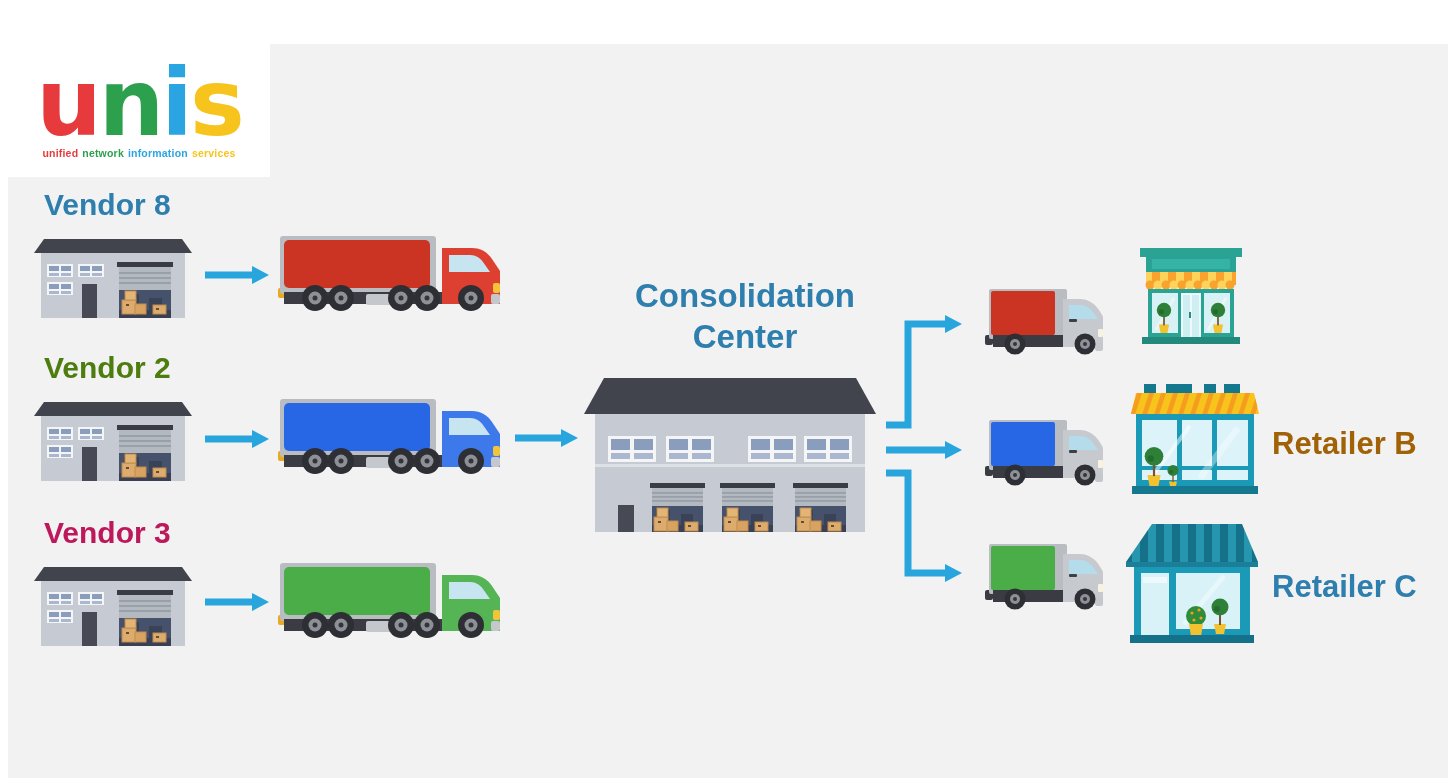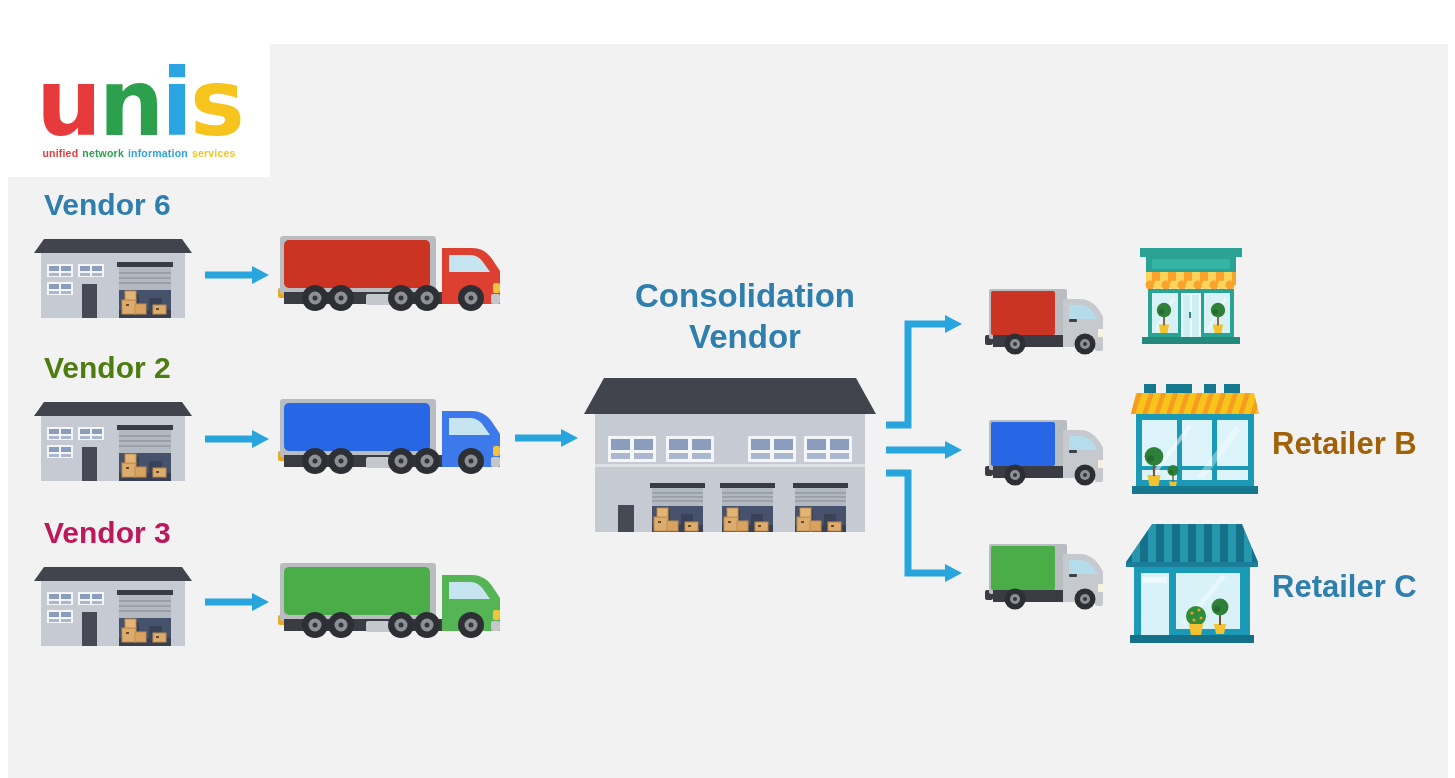--- a/index.html
+++ b/index.html
@@ -101,21 +101,21 @@
           <rect x="8" width="8" height="44" fill="#2596ae"></rect>
       </pattern>
     </defs>
   </svg>
 
   <div class="logo-box">
     <div class="logo-word"><span style="color: rgb(230, 58, 60);">u</span><span style="color: rgb(44, 160, 77);">n</span><span style="color: rgb(42, 165, 225);">i</span><span style="color: rgb(247, 196, 30);">s</span></div>
     <div class="logo-tagline"><span style="color: rgb(230, 58, 60);">unified</span><span style="color: rgb(44, 160, 77);">network</span><span style="color: rgb(42, 165, 225);">information</span><span style="color: rgb(247, 196, 30);">services</span></div>
   </div>
 
-  <div class="lbl vendor-lbl" style="left: 44px; top: 156px; color: rgb(46, 126, 174);">Vendor 6</div>
+  <div class="lbl vendor-lbl" style="left: 44px; top: 156px; color: rgb(46, 126, 174);">Vendor 8</div>
   <div class="lbl vendor-lbl" style="left: 44px; top: 319px; color: #4d7c0f;">Vendor 2</div>
   <div class="lbl vendor-lbl" style="left: 44px; top: 484px; color: #be185d;">Vendor 3</div>
 
   <svg class="abs" style="left:34px;top:204px" width="158" height="82" viewBox="0 0 158 82">
     <polygon points="0,17 10,3 148,3 158,17" fill="#41434d"></polygon>
     <rect x="7" y="17" width="144" height="65" fill="#c5cad3"></rect>
     <use href="#win-s" x="13" y="28"></use>
       <use href="#win-s" x="44" y="28"></use>
       <use href="#win-s" x="13" y="46"></use>
     <rect x="48" y="48" width="15" height="34" fill="#474954"></rect>
@@ -184,21 +184,21 @@
     <rect x="213" y="60" width="9" height="10" rx="2" fill="#c4c7cc"></rect>
     <use href="#wheel-l" x="37" y="64"></use>
       <use href="#wheel-l" x="63" y="64"></use>
       <use href="#wheel-l" x="123" y="64"></use>
       <use href="#wheel-l" x="149" y="64"></use>
       <use href="#wheel-l" x="193" y="64"></use>
   </svg>
 
   <div class="lbl center-lbl" style="left: 580px; top: 243px; color: rgb(46, 126, 174);">
     <div>Consolidation</div>
-    <div>Vendor</div>
+    <div>Center</div>
   </div>
 
   <svg class="abs" style="left:584px;top:340px" width="292" height="160" viewBox="0 0 292 160">
     <polygon points="0,42 20,6 272,6 292,42" fill="#41434d"></polygon>
     <rect x="11" y="42" width="270" height="118" fill="#c5cad3"></rect>
     <rect x="11" y="92" width="270" height="3" fill="#dde0e5"></rect>
     <use href="#win-l" x="24" y="64"></use>
       <use href="#win-l" x="82" y="64"></use>
       <use href="#win-l" x="164" y="64"></use>
       <use href="#win-l" x="220" y="64"></use>

